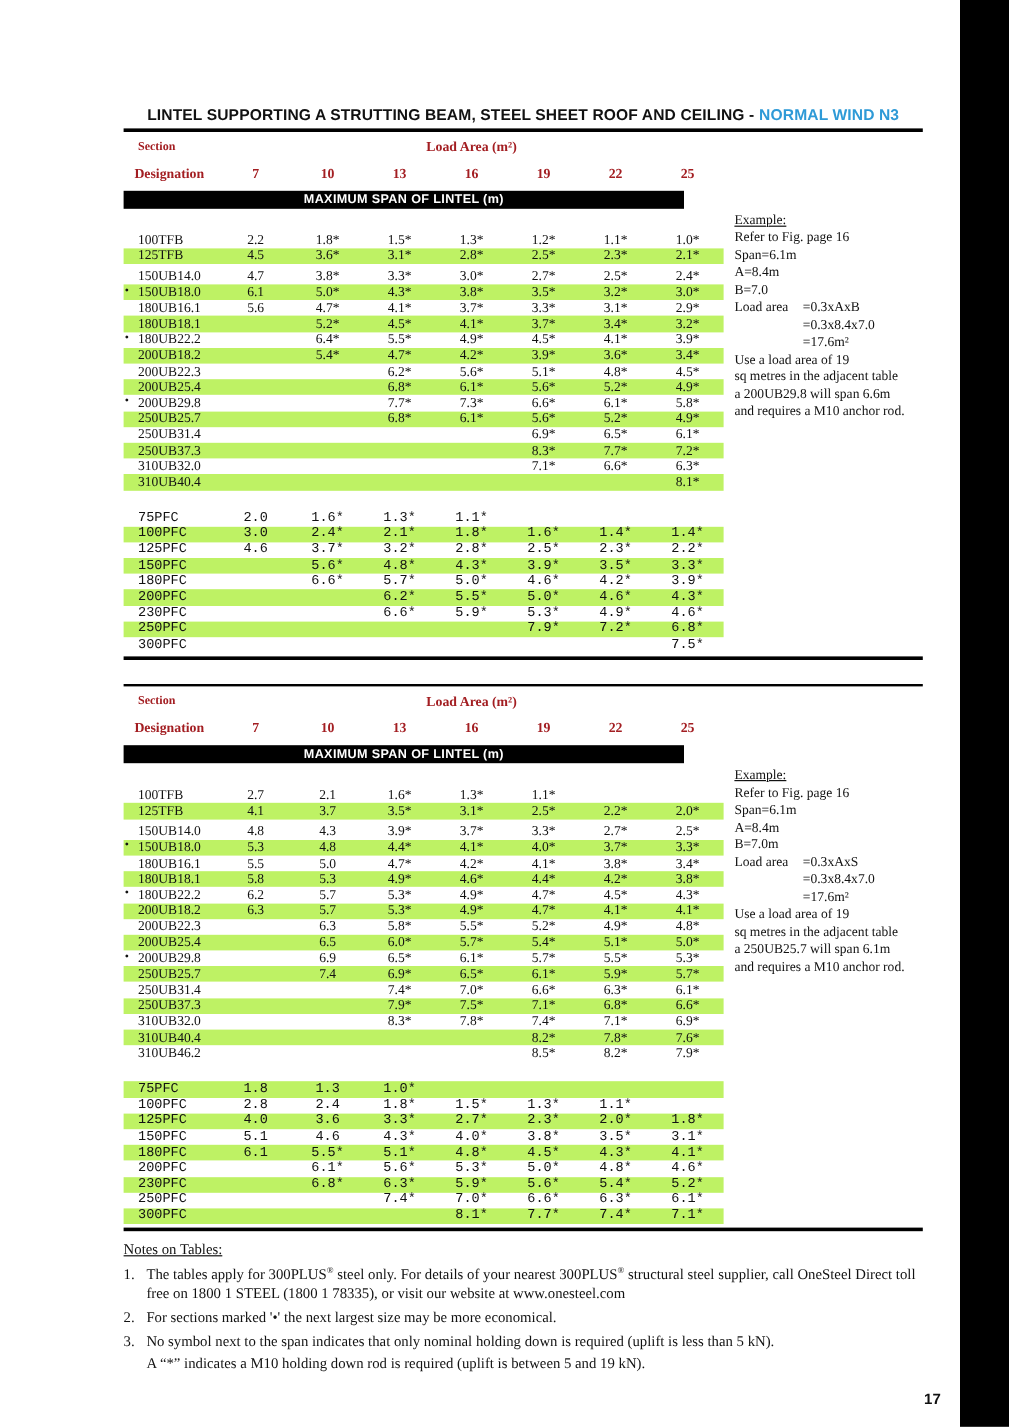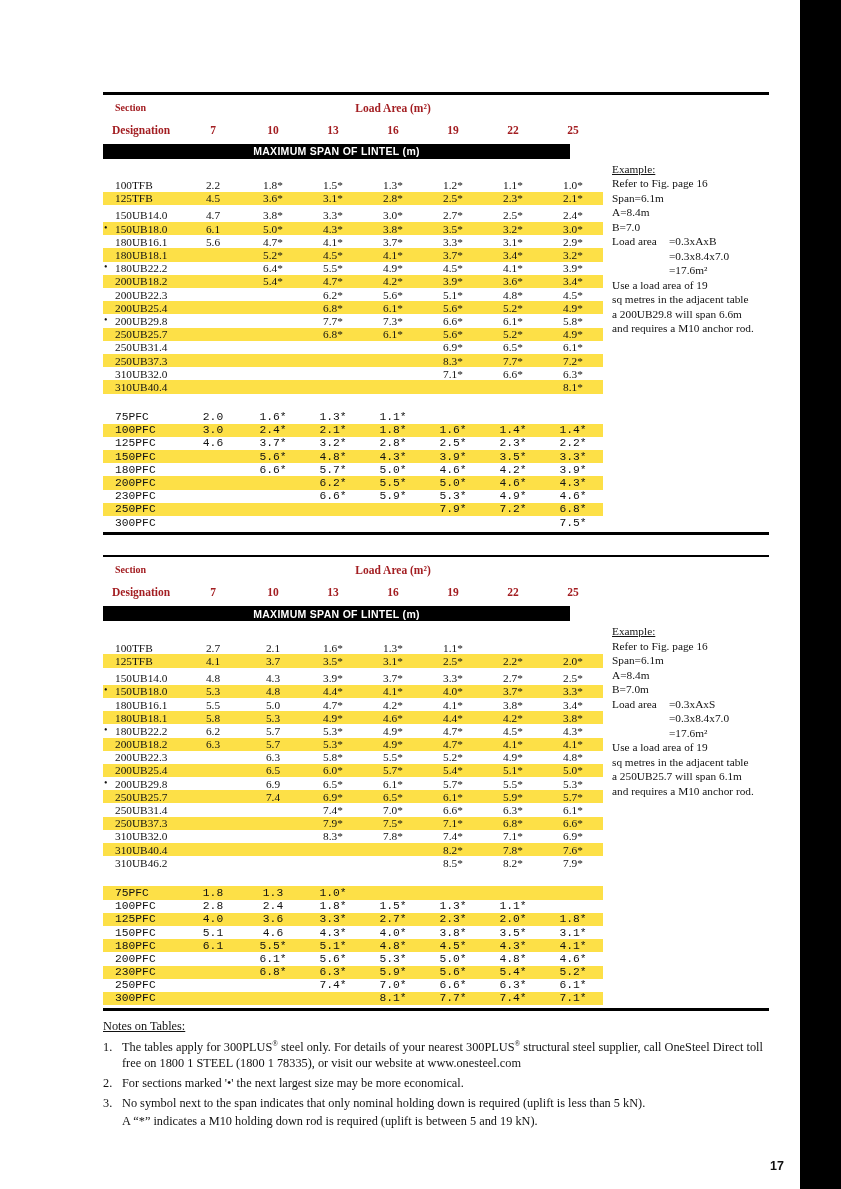--- a/index.html
+++ b/index.html
@@ -33,21 +33,21 @@
     display:flex; align-items:center; justify-content:center; letter-spacing:0.3px;
   }
 
   .rows { position:relative; padding-top:20px; }
   .group + .group { margin-top:4px; }
   .group.pfc { margin-top:17px;font-family:Liberation Mono, monospace; }
   .row {
     display:grid; grid-template-columns:80px repeat(7,60px);
     width:500px; height:13.2px; align-items:center;
   }
-  .row.shaded { background:#fde047; }
+  .row.shaded { background:#bef264; }
   .row-label { position:relative; padding-left:12px; font-size:11.3px; white-space:nowrap; }
   .bullet { position:absolute; left:1px; top:-1px; font-size:10px; }
   .cell { text-align:center; font-size:11.3px; }
 
   .example { position:absolute; left:509px; top:3px; width:185px; font-size:11.3px; line-height:14.5px; }
   .ex-heading { text-decoration:underline; }
   .eq-label { display:inline-block; width:57px; }
   .ex-line.indent { padding-left:57px; }
 
   .bottom-rule { height:2.5px; background:#000; margin-top:3px; width:666px; }
@@ -67,20 +67,21 @@
     font-family:"Liberation Sans", sans-serif; font-weight:bold; font-size:12.5px; color:#111;
   }
 </style>
 </head>
 <body>
 
 <div class="edge-strip"></div>
 
 <div class="content">
   <section class="tbl">
+      <h2 class="tbl-title"><span class="t-black">LINTEL SUPPORTING A STRUTTING BEAM, STEEL SHEET ROOF AND CEILING -</span><span class="t-blue">NORMAL WIND N3</span></h2>
       <div class="title-rule"></div>
       <div class="tbl-head">
         <span class="red sec-label">Section</span>
         <span class="red load-label">Load Area (m²)</span>
         <span class="red desig-label">Designation</span>
         <div class="col-nums">
           <span class="red col-num">7</span>
           <span class="red col-num">10</span>
           <span class="red col-num">13</span>
           <span class="red col-num">16</span>

